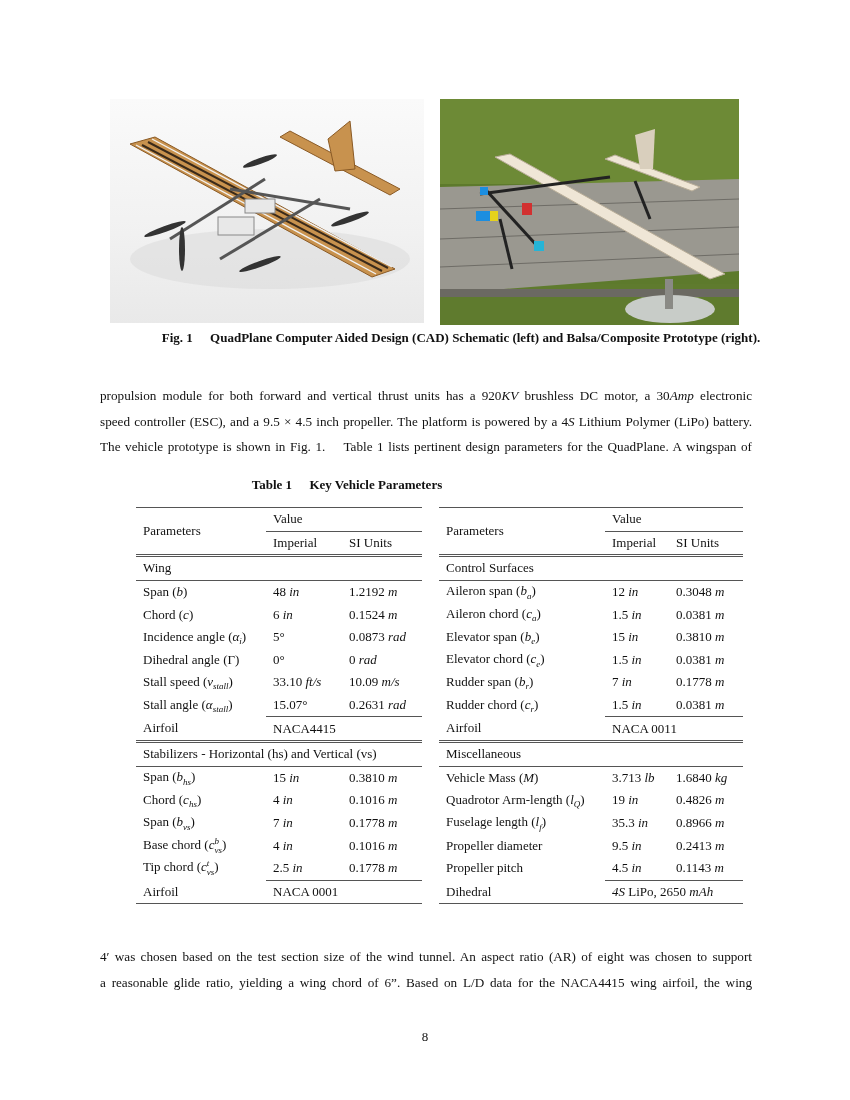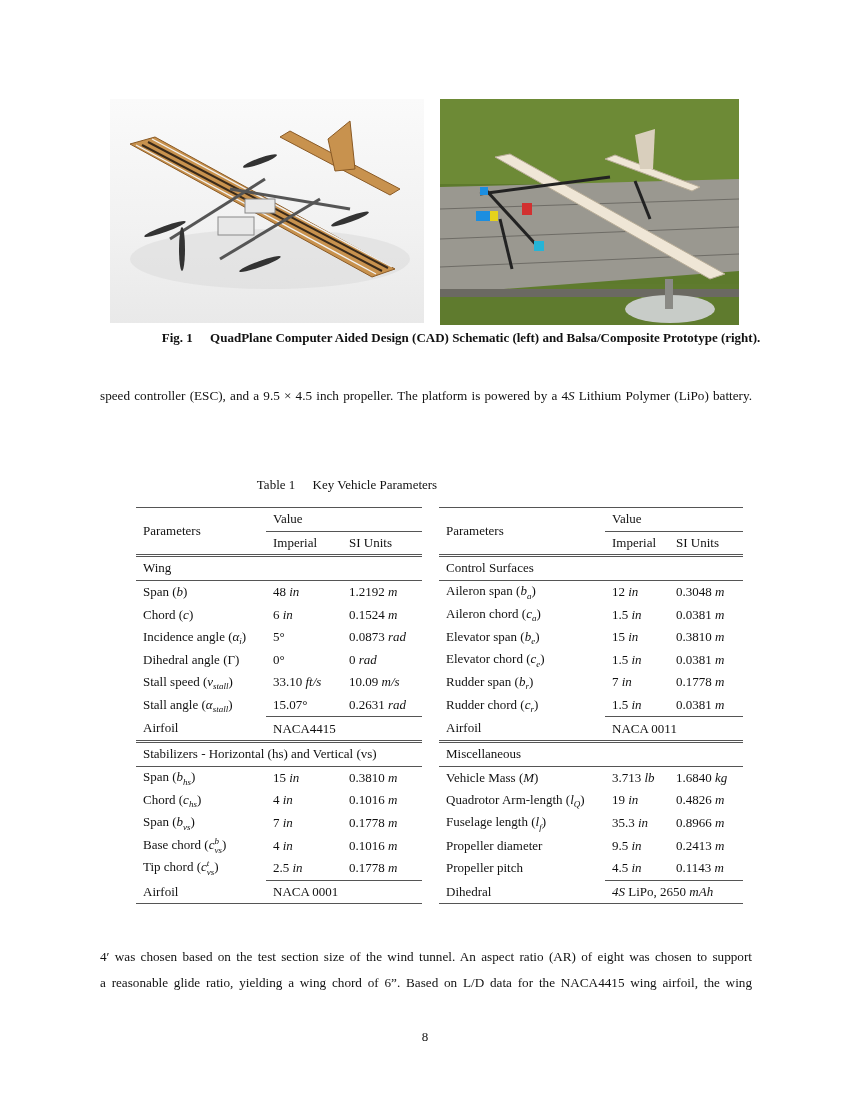--- a/index.html
+++ b/index.html
@@ -5,21 +5,21 @@
   html, body { margin:0; padding:0; background:#ffffff; }
   body { width:850px; height:1100px; position:relative; font-family:"Liberation Serif", serif; color:#111; overflow:hidden; }
   .abs { position:absolute; }
   .fig-left { left:110px; top:99px; width:314px; height:224px; background:linear-gradient(180deg,#fafafa 0%,#f1f1f1 60%,#e9e9e9 100%); overflow:hidden; }
   .fig-right { left:440px; top:99px; width:299px; height:226px; background:#5d7a2c; overflow:hidden; }
   .caption { left:0; width:850px; top:330px; text-align:center; font-weight:bold; font-size:13px;margin-left:36px; }
   .caption .lbl { margin-right:14px; }
   .para { left:100px; width:652px; font-size:13.2px; line-height:25.5px; text-align:justify; }
   .para .line { display:block; text-align:justify; text-align-last:justify; white-space:nowrap; }
   i, .it { font-style:italic; }
-  .tbl-title { left:0; width:694px; top:477px; text-align:center; font-weight:normal; font-size:13px; }
+  .tbl-title { left:0; width:694px; top:477px; text-align:center; font-weight:bold; font-size:13px; }
   .tbl-title .lbl { margin-right:14px; }
   table.pt { position:absolute; border-collapse:collapse; font-size:13px;margin-left:16px; }
   table.pt td { padding:0 0 0 7px; height:22.6px; vertical-align:middle; white-space:nowrap; }
   .rule-top { border-top:1px solid #555; }
   .dbl { border-bottom:3px double #555; }
   .thin-b { border-bottom:1px solid #555; }
   .c { text-align:left; }
   .pagenum { left:0; width:850px; top:1029px; text-align:center; font-size:13px; }
 </style>
 </head>
@@ -88,21 +88,23 @@
     <rect x="40" y="88" width="8" height="8" fill="#1c8ee0"></rect>
   </svg>
 </div>
 
 <div class="abs caption">
   <span class="lbl">Fig. 1</span>
   <span>QuadPlane Computer Aided Design (CAD) Schematic (left) and Balsa/Composite Prototype (right).</span>
 </div>
 
 <div class="abs para" style="top:383px;">
+  <span class="line"><span>propulsion module for both forward and vertical thrust units has a 920</span><i>KV</i><span> brushless DC motor, a 30</span><i>Amp</i><span> electronic</span></span>
   <span class="line"><span>speed controller (ESC), and a 9.5 × 4.5 inch propeller. The platform is powered by a 4</span><i>S</i><span> Lithium Polymer (LiPo) battery.</span></span>
+  <span class="line"><span style="white-space:pre;">The vehicle prototype is shown in Fig. 1.    Table 1 lists pertinent design parameters for the QuadPlane. A wingspan of</span></span>
 </div>
 
 <div class="abs tbl-title">
   <span class="lbl">Table 1</span>
   <span>Key Vehicle Parameters</span>
 </div>
 
 <table class="pt" id="tbl-left" style="left:120px; top:507px; width:286px;">
   <colgroup>
       <col style="width:130px">

